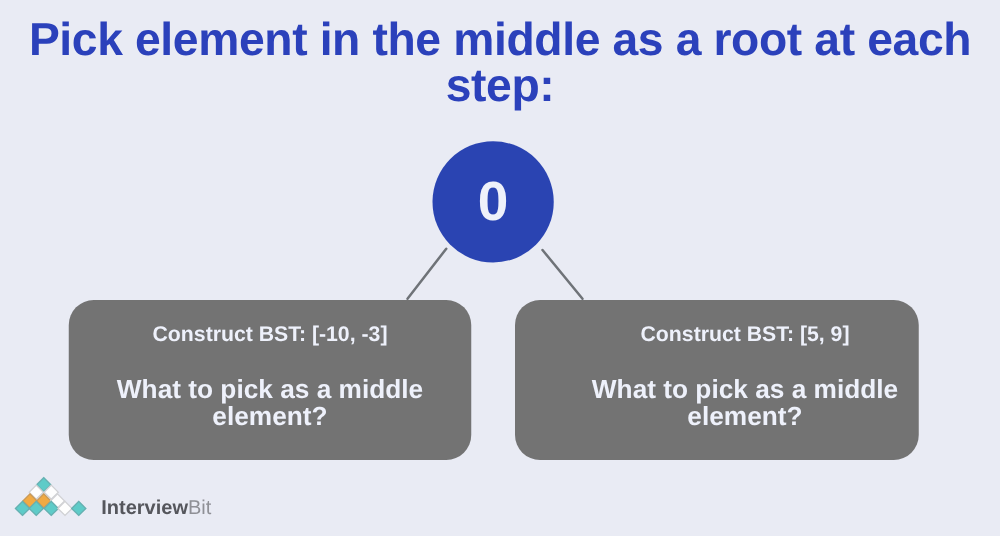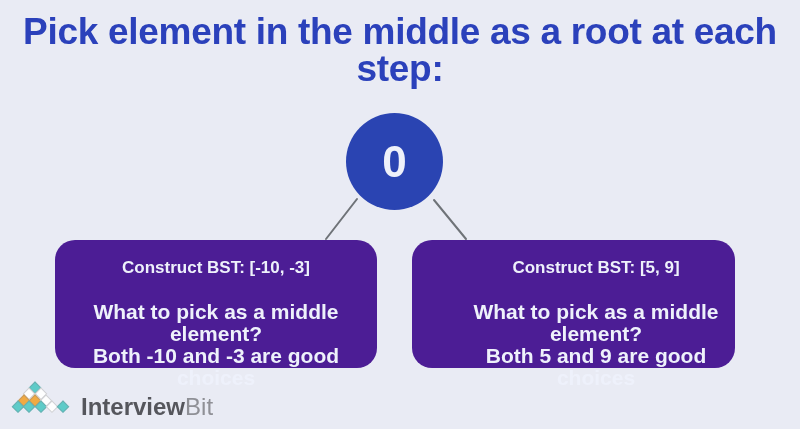--- a/index.html
+++ b/index.html
@@ -55,21 +55,21 @@
     color: #eef1fa;
     font-size: 44px;
     font-weight: 700;
   }
 
   
   .box {
     position: absolute;
     top: 240px;
     height: 128px;
-    background: #4c1d95;
+    background: #737373;
     border-radius: 20px;
     color: #eef1fb;
     text-align: center;
     box-sizing: border-box;
     padding-top: 18px;
   }
   .box-left  { left: 55px;  width: 322px; }
   .box-right { left: 412px; width: 323px; padding-left: 45px; }
   .box-title {
     font-weight: 700;
@@ -98,21 +98,21 @@
   }
   .diamond {
     position: absolute;
     width: 9.4px;
     height: 9.4px;
     transform: translate(-50%, -50%) rotate(45deg);
     box-sizing: border-box;
     border: 1px solid rgba(120,124,132,0.35);
   }
   .logo-text {
-    font-size: 24px;
+    font-size: 16px;
     margin-left: 6px;
     margin-top: 8px;
     white-space: nowrap;
   }
   .brand-bold  { color: #55565c; font-weight: 700; }
   .brand-light { color: #8f9096; font-weight: 400; }
 </style>
 </head>
 <body>
 
@@ -127,27 +127,25 @@
     <line class="edge" x1="434" y1="200" x2="466" y2="239"></line>
   </svg>
 
   <div class="root-node">
     <span>0</span>
   </div>
 
   <div class="box box-left">
     <div class="box-title">Construct BST: [-10, -3]</div>
     <div class="box-line">What to pick as a middle element?</div>
-    <div class="box-line">Both -10 and -3 are good choices</div>
   </div>
 
   <div class="box box-right">
     <div class="box-title">Construct BST: [5, 9]</div>
     <div class="box-line">What to pick as a middle element?</div>
-    <div class="box-line">Both 5 and 9 are good choices</div>
   </div>
 
   <div class="logo">
     <div class="pyramid" id="pyramid">
         <div class="diamond" style="left: 21.95px; top: 6px; background: rgb(94, 203, 200);"></div>
         <div class="diamond" style="left: 16.3px; top: 12.3px; background: rgb(254, 254, 254);"></div>
         <div class="diamond" style="left: 27.6px; top: 12.3px; background: rgb(254, 254, 254);"></div>
         <div class="diamond" style="left: 10.65px; top: 18.6px; background: rgb(241, 170, 67);"></div>
         <div class="diamond" style="left: 21.95px; top: 18.6px; background: rgb(241, 170, 67);"></div>
         <div class="diamond" style="left: 33.25px; top: 18.6px; background: rgb(254, 254, 254);"></div>

